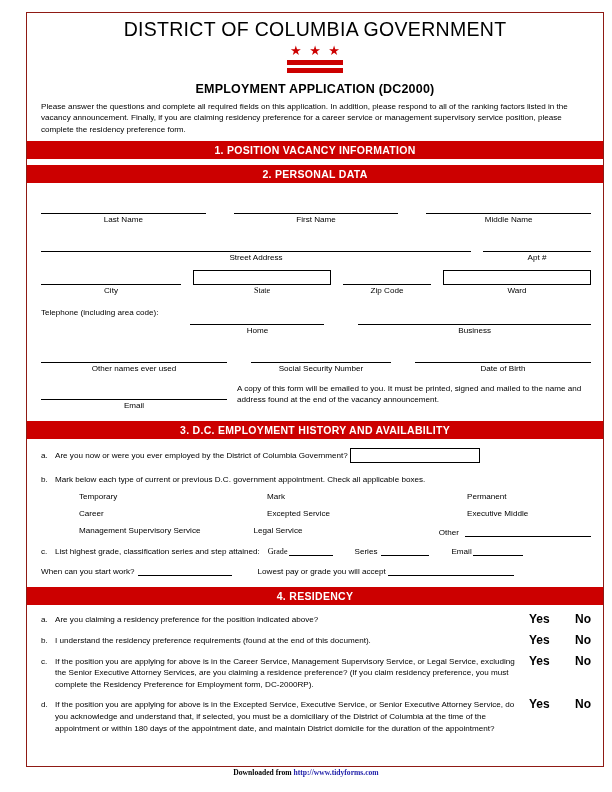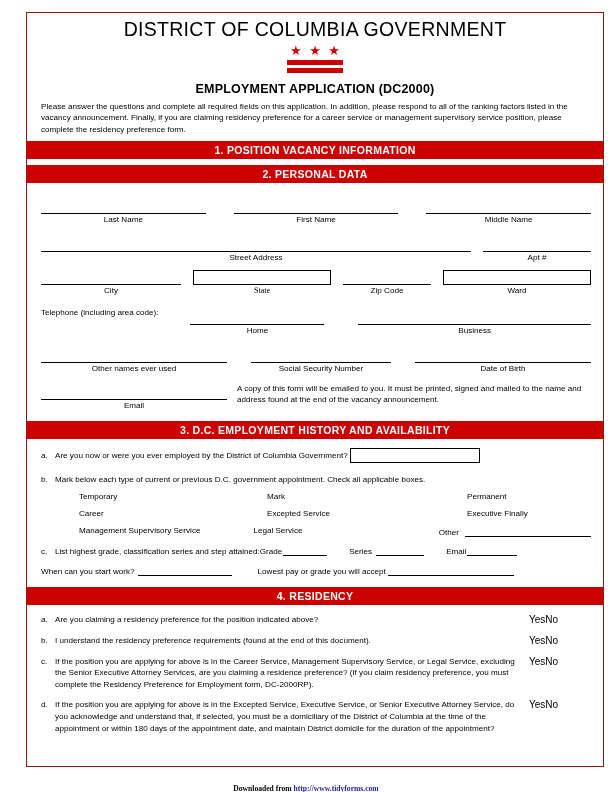--- a/index.html
+++ b/index.html
@@ -215,30 +215,31 @@
     margin-top: 9px;
     font-size: 8.1px;
     line-height: 11.6px;
   }
   .res-letter { width: 14px; flex: none; }
   .res-text { flex: 1; padding-right: 10px; }
   .res-yn {
     width: 62px;
     flex: none;
     display: flex;
-    justify-content: flex-start;
-    font-size: 10px;
+    justify-content: space-between;
+    font-size: 12px;
+    font-weight: bold;
   }
 
   
   .footer {
     position: absolute;
     left: 0;
     right: 0;
-    top: 784px;
+    top: 768px;
     text-align: center;
     font-size: 7.6px;
     font-family: "Liberation Serif", serif;
     font-weight: bold;
   }
   .footer .url {
     color: #2222aa;
     font-family: "Liberation Serif", serif;
   }
 </style>
@@ -364,36 +365,36 @@
 
     <div class="appt-grid">
       <div class="appt-line">
         <span class="appt-c1">Temporary</span>
         <span class="appt-c2">Mark</span>
         <span class="appt-c3">Permanent</span>
       </div>
       <div class="appt-line">
         <span class="appt-c1">Career</span>
         <span class="appt-c2">Excepted Service</span>
-        <span class="appt-c3">Executive Finally</span>
+        <span class="appt-c3">Executive Middle</span>
       </div>
       <div class="appt-line">
         <span class="appt-c1">Management Supervisory Service</span>
         <span class="appt-c2">Legal Service</span>
         <span class="appt-c3">
           <span>Other</span>
           <span class="fline" style="width:126px;margin-left:6px;"></span>
         </span>
       </div>
     </div>
 
     <div class="grade-row">
       <span class="q-letter">c.</span>
       <span>List highest grade, classification series and step attained:</span>
-      <span style="margin-left:0;">Grade</span>
+      <span style="margin-left:8px;font-family:Liberation Serif, serif;">Grade</span>
       <span class="fline" style="width:44px;margin-left:1px;"></span>
       <span style="margin-left:22px;">Series</span>
       <span class="fline" style="width:48px;margin-left:4px;"></span>
       <span style="margin-left:22px;">Email</span>
       <span class="fline" style="width:50px;margin-left:1px;"></span>
     </div>
 
     <div class="start-row">
       <span>When can you start work?</span>
       <span class="fline" style="width:94px;margin-left:3px;"></span>

